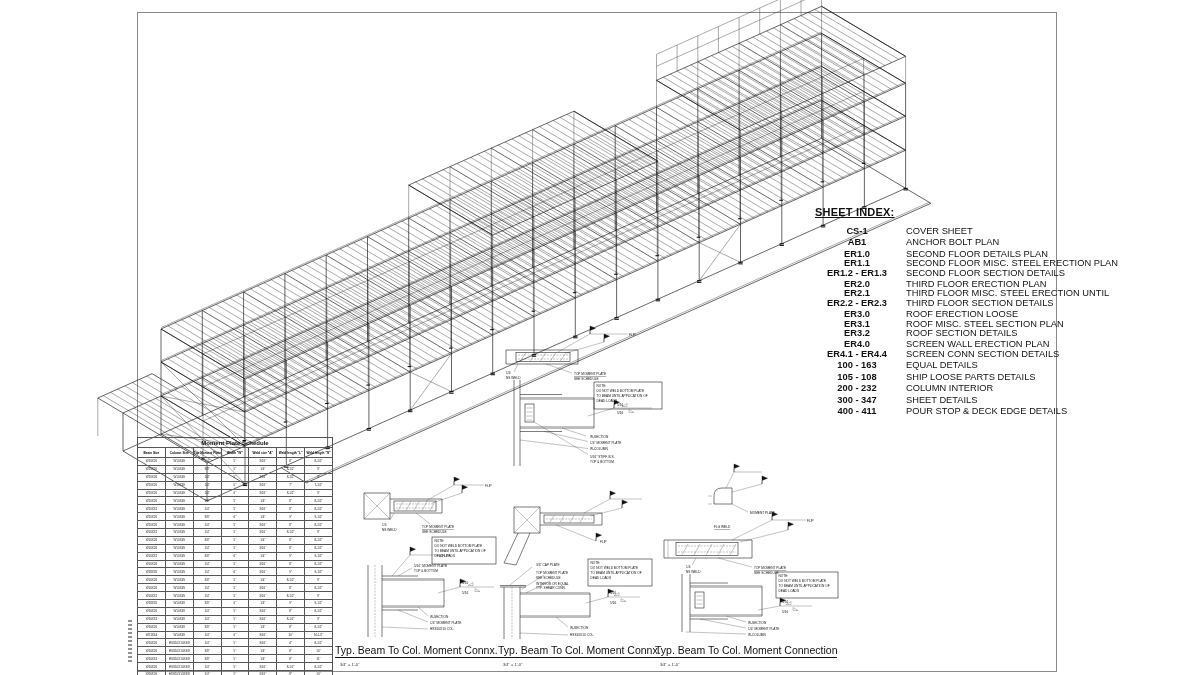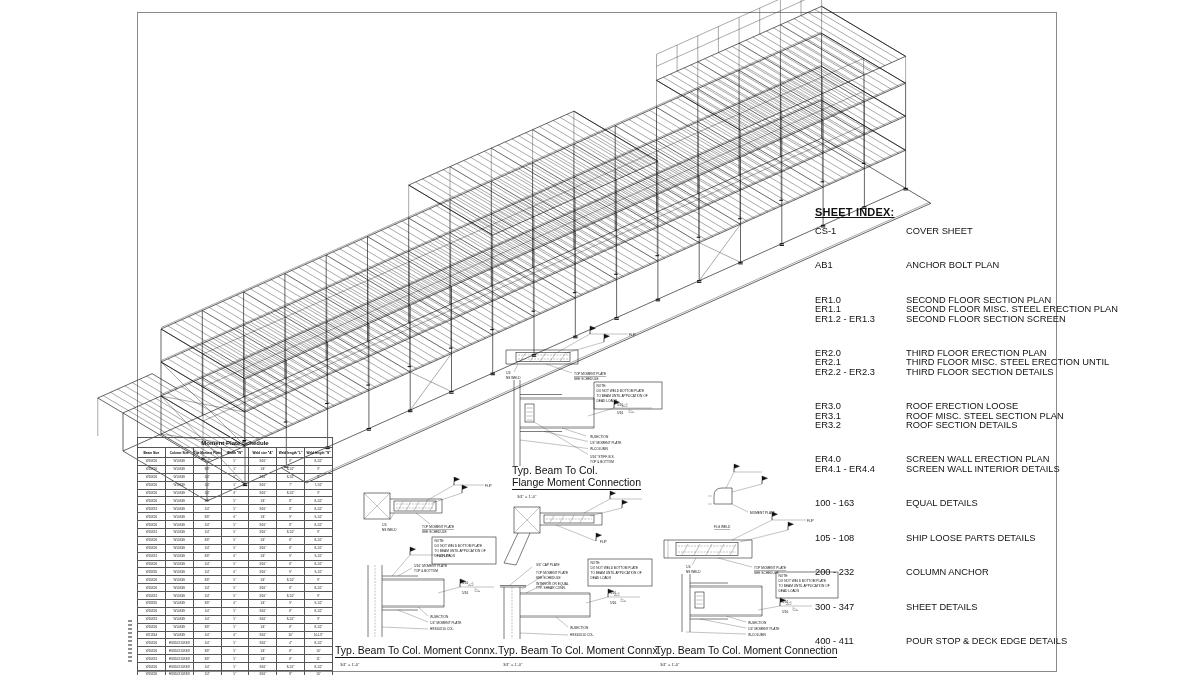--- a/index.html
+++ b/index.html
@@ -5,22 +5,22 @@
   html,body{margin:0;padding:0;background:#fff;}
   .page{position:relative;width:1200px;height:675px;background:#fff;overflow:hidden;
         font-family:"Liberation Sans",sans-serif;color:#111;}
   .sheet-border{position:absolute;left:137px;top:12px;width:920px;height:660px;
         border:1px solid #8a8a8a;box-sizing:border-box;}
   .abs{position:absolute;}
   
   #sheet-index{position:absolute;left:815px;top:206px;width:250px;}
   .si-title{font-weight:bold;text-decoration:underline;font-size:11px;margin-bottom:9px;letter-spacing:.2px;}
   .si-row{display:flex;font-size:9.3px;line-height:9.4px;white-space:nowrap;}
-  .si-code{width:84px;text-align:left;margin-right:7px;flex:none;}
-  .si-gap{margin-top:25px;}
+  .si-code{width:84px;text-align:center;margin-right:7px;flex:none;font-weight:bold;}
+  .si-gap{margin-top:2px;}
   
   #schedule-wrap{position:absolute;left:137px;top:437px;width:196px;}
   #schedule-wrap table{border-collapse:collapse;width:100%;table-layout:fixed;}
   #schedule-wrap td,#schedule-wrap th{border:0.5px solid #555;padding:0;text-align:center;
         overflow:hidden;white-space:nowrap;font-weight:normal;}
   .sch-title{font-size:6px;font-weight:bold !important;height:9px;}
   .sch-head th{font-size:3.2px;font-weight:bold !important;height:9px;color:#000;}
   .sch-row td{font-size:3px;height:6.9px;color:#222;}
   
   .cap{position:absolute;font-size:10.5px;color:#111;white-space:nowrap;line-height:12px;}
@@ -57,29 +57,29 @@
         <div class="si-row">
           <span class="si-code">CS-1</span>
           <span>COVER SHEET</span>
         </div>
         <div class="si-row si-gap">
           <span class="si-code">AB1</span>
           <span>ANCHOR BOLT PLAN</span>
         </div>
         <div class="si-row si-gap">
           <span class="si-code">ER1.0</span>
-          <span>SECOND FLOOR SECTION PLAN</span>
+          <span>SECOND FLOOR DETAILS PLAN</span>
         </div>
         <div class="si-row">
           <span class="si-code">ER1.1</span>
           <span>SECOND FLOOR MISC. STEEL ERECTION PLAN</span>
         </div>
         <div class="si-row">
           <span class="si-code">ER1.2 - ER1.3</span>
-          <span>SECOND FLOOR SECTION SCREEN</span>
+          <span>SECOND FLOOR SECTION DETAILS</span>
         </div>
         <div class="si-row si-gap">
           <span class="si-code">ER2.0</span>
           <span>THIRD FLOOR ERECTION PLAN</span>
         </div>
         <div class="si-row">
           <span class="si-code">ER2.1</span>
           <span>THIRD FLOOR MISC. STEEL ERECTION UNTIL</span>
         </div>
         <div class="si-row">
@@ -97,33 +97,33 @@
         <div class="si-row">
           <span class="si-code">ER3.2</span>
           <span>ROOF SECTION DETAILS</span>
         </div>
         <div class="si-row si-gap">
           <span class="si-code">ER4.0</span>
           <span>SCREEN WALL ERECTION PLAN</span>
         </div>
         <div class="si-row">
           <span class="si-code">ER4.1 - ER4.4</span>
-          <span>SCREEN WALL INTERIOR DETAILS</span>
+          <span>SCREEN CONN SECTION DETAILS</span>
         </div>
         <div class="si-row si-gap">
           <span class="si-code">100 - 163</span>
           <span>EQUAL DETAILS</span>
         </div>
         <div class="si-row si-gap">
           <span class="si-code">105 - 108</span>
           <span>SHIP LOOSE PARTS DETAILS</span>
         </div>
         <div class="si-row si-gap">
           <span class="si-code">200 - 232</span>
-          <span>COLUMN ANCHOR</span>
+          <span>COLUMN INTERIOR</span>
         </div>
         <div class="si-row si-gap">
           <span class="si-code">300 - 347</span>
           <span>SHEET DETAILS</span>
         </div>
         <div class="si-row si-gap">
           <span class="si-code">400 - 411</span>
           <span>POUR STOP &amp; DECK EDGE DETAILS</span>
         </div>
       </div>
@@ -568,25 +568,20 @@
       <path class="dthin" d="M130 170.5l5 -3v3zM137 173.5l5 3h-5z"></path>
       <text class="dt" x="126" y="169">5/16</text>
       <text class="dt" x="126" y="178.5">5/16</text>
       <path class="dthin" d="M70 182l20 6M44 185l46 9M30 198l60 2"></path>
       <text class="dt" x="92" y="189.5">W-SECTION</text>
       <text class="dt" x="92" y="195.5">1/4" MOMENT PLATE</text>
       <text class="dt" x="92" y="201.5">W-COLUMN</text>
     </g>
   </svg>
 
-  <div class="cap" style="left:512px;top:464px">
-    <div class="capline">Typ. Beam To Col.</div><br>
-    <span class="capline u">Flange Moment Connection</span>
-    <div class="cap-scale">3/4" = 1'-0"</div>
-  </div>
   <div class="cap" style="left:335px;top:644px">
     <span class="capline u">Typ. Beam To Col. Moment Connx.</span>
     <div class="cap-scale">3/4" = 1'-0"</div>
   </div>
   <div class="cap" style="left:498px;top:644px">
     <span class="capline u">Typ. Beam To Col. Moment Connx.</span>
     <div class="cap-scale">3/4" = 1'-0"</div>
   </div>
   <div class="cap" style="left:655px;top:644px">
     <span class="capline u">Typ. Beam To Col. Moment Connection</span>

